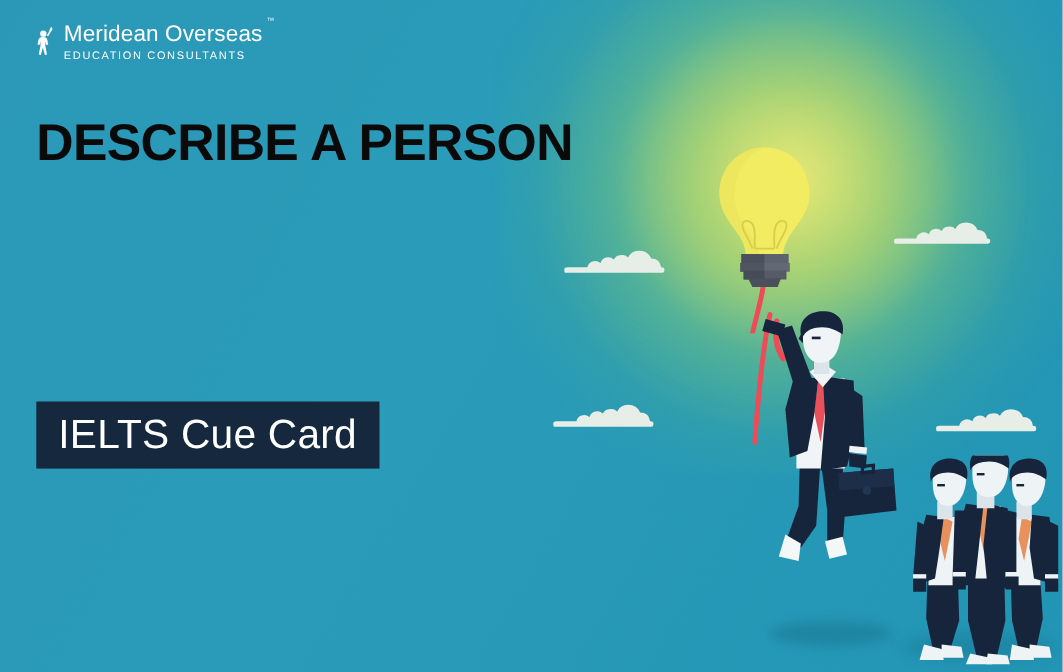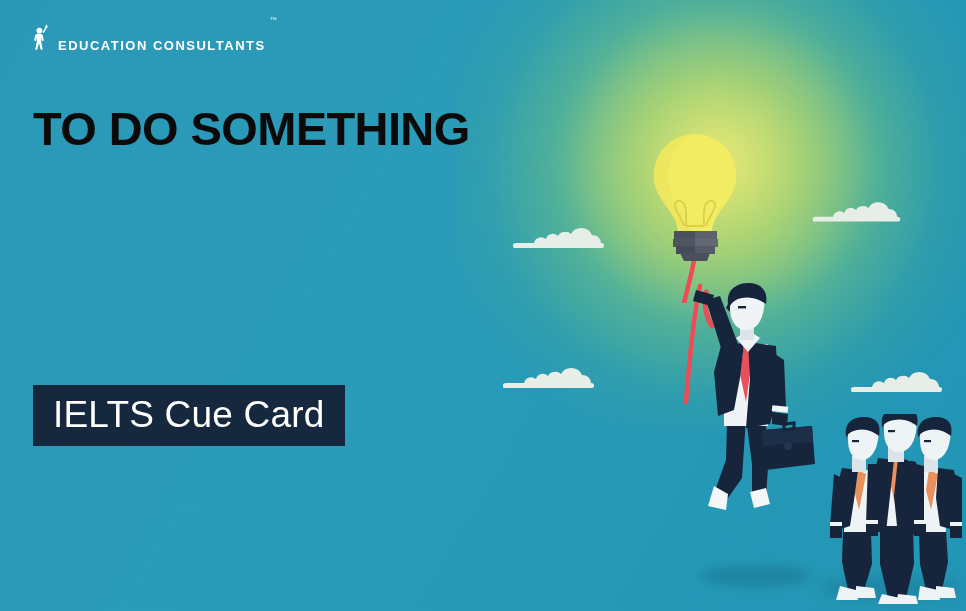--- a/index.html
+++ b/index.html
@@ -73,24 +73,24 @@
   .logo-tm {
     position: absolute;
     right: -11px;
     top: -4px;
     color: #e8f4f7;
     font-size: 7px;
     line-height: 1;
   }
   .logo-sub {
     color: #ffffff;
-    font-size: 13px;
-    font-weight: 700;
+    font-size: 10px;
+    font-weight: 400;
     letter-spacing: 1.5px;
-    margin-top: 18px;
+    margin-top: 4px;
     white-space: nowrap;
   }
 
   
   .headline {
     position: absolute;
     left: 33px;
     top: 94px;
     width: 620px;
     color: #0a0a0a;
@@ -99,21 +99,21 @@
     line-height: 70px;
     letter-spacing: -0.6px;
     text-transform: uppercase;
   }
   .headline .hl-line { display: block; white-space: nowrap; }
 
   
   .badge {
     position: absolute;
     left: 33px;
-    top: 385px;
+    top: 365px;
     padding: 9px 20px 11px 20px;
     background: #15283e;
     color: #ffffff;
     font-size: 37px;
     font-weight: 400;
     letter-spacing: 0.2px;
     line-height: 1.12;
     white-space: nowrap;
   }
 
@@ -152,20 +152,21 @@
   <div class="bg-glow2"></div>
 
   <div class="logo">
     <svg class="logo-mark" viewBox="0 0 22 34">
       <circle cx="9.4" cy="8.6" r="2.9" fill="#ffffff"></circle>
       <path d="M9.4 11.6c2.1 0 3.3 1.1 3.6 2.6l.9 4.3-1.9.5-.8-3.4v4.1l1.5 7.9-1.9.5-1.8-6.9-1.9 6.9-1.9-.5 1.6-7.9v-4.1l-.8 3.4-1.9-.5.9-4.3c.3-1.5 1.5-2.6 3.6-2.6z" fill="#ffffff"></path>
       <path d="M13.2 10.6l2.6-4.6" stroke="#ffffff" stroke-width="1.5" fill="none"></path>
       <path d="M16.6 2.4c.9 1 1.3 2 .8 3-.6 1.1-1.9 1.2-2.3.4-.3-.7.3-1.2.6-2 .3-.7.5-1 .9-1.4z" fill="#ffffff"></path>
     </svg>
     <div class="logo-text">
+      <div class="logo-name">Meridean Overseas</div>
       <span class="logo-tm">™</span>
       <div class="logo-sub">EDUCATION CONSULTANTS</div>
     </div>
   </div>
 
   <svg class="cloud" style="left:508px; top:222px;" width="100" height="30" viewBox="0 0 100 30">
     <path d="M6 26 L94 26 Q96 26 96 24 L96 23 Q96 21 93 21 Q92 13 84 13 Q81 6 73 6 Q66 6 63 12 Q60 9 56 10 Q52 10 50 14 Q47 11 43 12 Q39 13 38 17 Q34 14 30 16 Q27 17 26 21 L8 21 Q5 21 5 23 L5 24 Q5 26 6 26 Z" fill="#e7eee7"></path>
   </svg>
   <svg class="cloud" style="left:808px; top:196px;" width="96" height="30" viewBox="0 0 100 30">
     <path d="M6 26 L94 26 Q96 26 96 24 L96 23 Q96 21 93 21 Q92 13 84 13 Q81 6 73 6 Q66 6 63 12 Q60 9 56 10 Q52 10 50 14 Q47 11 43 12 Q39 13 38 17 Q34 14 30 16 Q27 17 26 21 L8 21 Q5 21 5 23 L5 24 Q5 26 6 26 Z" fill="#e7eee7"></path>
@@ -295,18 +296,18 @@
       <path d="M40 110 L52 110 L52 122 L40 122 Z" fill="#16253c"></path>
       <path d="M88 110 L100 110 L100 122 L88 122 Z" fill="#16253c"></path>
       <path d="M62 32 L78 32 L78 48 L62 48 Z" fill="#dbe4e8"></path>
       <path d="M58 8 C 58 -2, 66 -6, 77 -5 C 88 -4, 92 6, 90 18 C 88 30, 82 38, 73 38 C 63 38, 58 30, 58 18 Z" fill="#eef3f5"></path>
       <path d="M56 12 C 54 -2, 64 -8, 77 -7 C 90 -6, 93 2, 91 12 C 86 8, 78 4, 68 6 C 62 7, 58 9, 56 14 Z" fill="#16253c"></path>
       <rect x="62" y="16" width="7" height="2.2" fill="#16253c"></rect>
     </g>
   </svg>
 
   <div class="headline">
-    <span class="hl-line">TO DO SOMETHING</span>
+    <span class="hl-line">DESCRIBE A PERSON</span>
   </div>
 
   <div class="badge">IELTS Cue Card</div>
 
 </div>
 
 </body></html>

